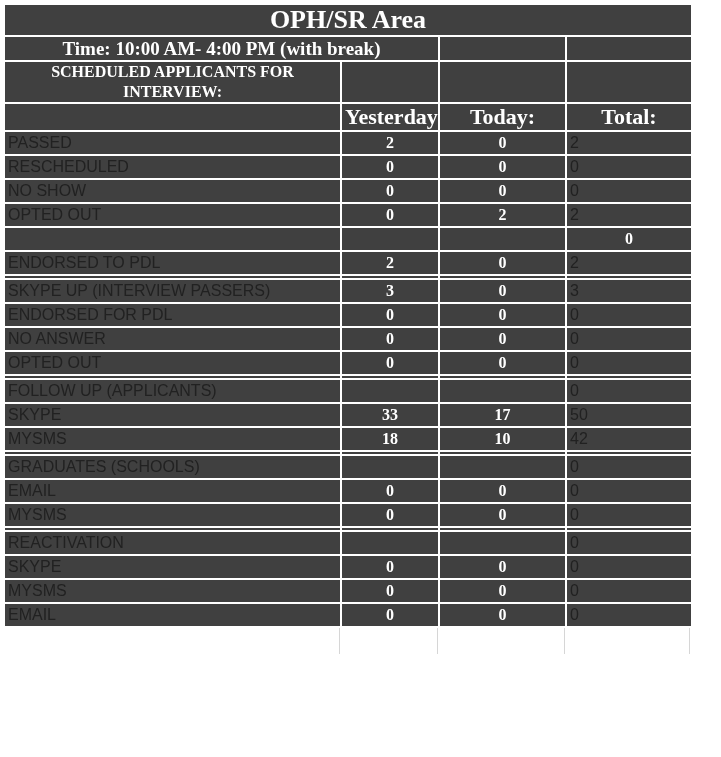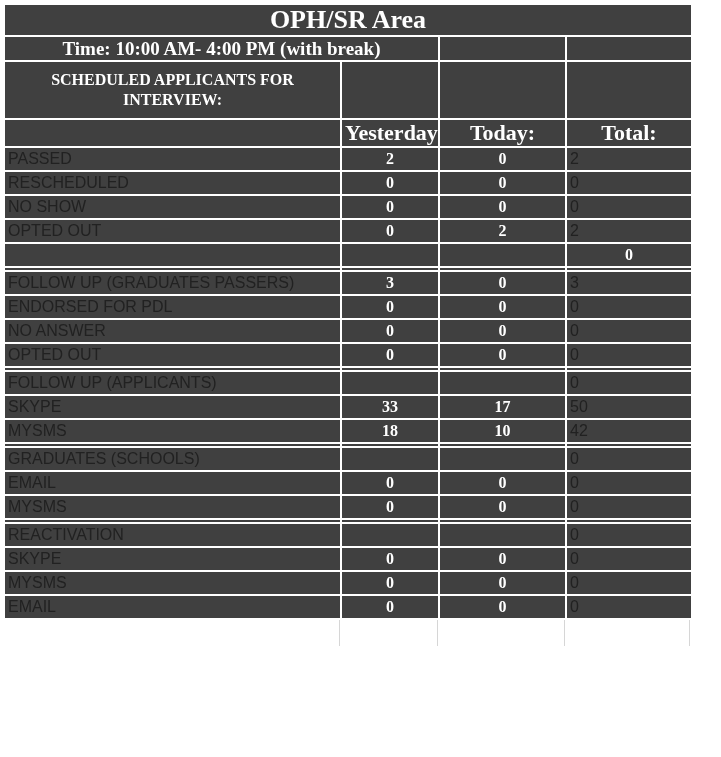--- a/index.html
+++ b/index.html
@@ -36,21 +36,21 @@
   .serif-c{
     font-family:"Liberation Serif","DejaVu Serif",serif;
     font-weight:bold;
     color:var(--light-text);
     text-align:center;
   }
   tr.title-row td{height:32px;font-size:26px;}
   tr.time-row td{height:25px;font-size:19px;}
   tr.sched-row td{height:41px;font-size:16px;}
   tr.sched-row .wrapbox{
-    max-width:285px;margin:8px auto;
+    max-width:285px;margin:0 auto;
     white-space:normal;line-height:1.25;text-align:center;
   }
   tr.head-row td{height:27px;font-size:22px;}
   td.lbl{
     font-family:"Liberation Sans",sans-serif;
     font-size:16px;
     color:var(--dark-text);
     text-align:left;
   }
   td.num{
@@ -137,28 +137,34 @@
           <td class="num">0</td>
           <td class="num">2</td>
           <td class="tot">2</td>
         </tr>
         <tr>
           <td class="lbl"></td>
           <td class="num"></td>
           <td class="num"></td>
           <td class="num">0</td>
         </tr>
-        <tr class="sep">
-          <td></td>
-          <td></td>
-          <td></td>
-          <td></td>
-        </tr>
-        <tr>
-          <td class="lbl">FOLLOW UP (GRADUATES PASSERS)</td>
+        <tr>
+          <td class="lbl">ENDORSED TO PDL</td>
+          <td class="num">2</td>
+          <td class="num">0</td>
+          <td class="tot">2</td>
+        </tr>
+        <tr class="sep">
+          <td></td>
+          <td></td>
+          <td></td>
+          <td></td>
+        </tr>
+        <tr>
+          <td class="lbl">SKYPE UP (INTERVIEW PASSERS)</td>
           <td class="num">3</td>
           <td class="num">0</td>
           <td class="tot">3</td>
         </tr>
         <tr>
           <td class="lbl">ENDORSED FOR PDL</td>
           <td class="num">0</td>
           <td class="num">0</td>
           <td class="tot">0</td>
         </tr>

